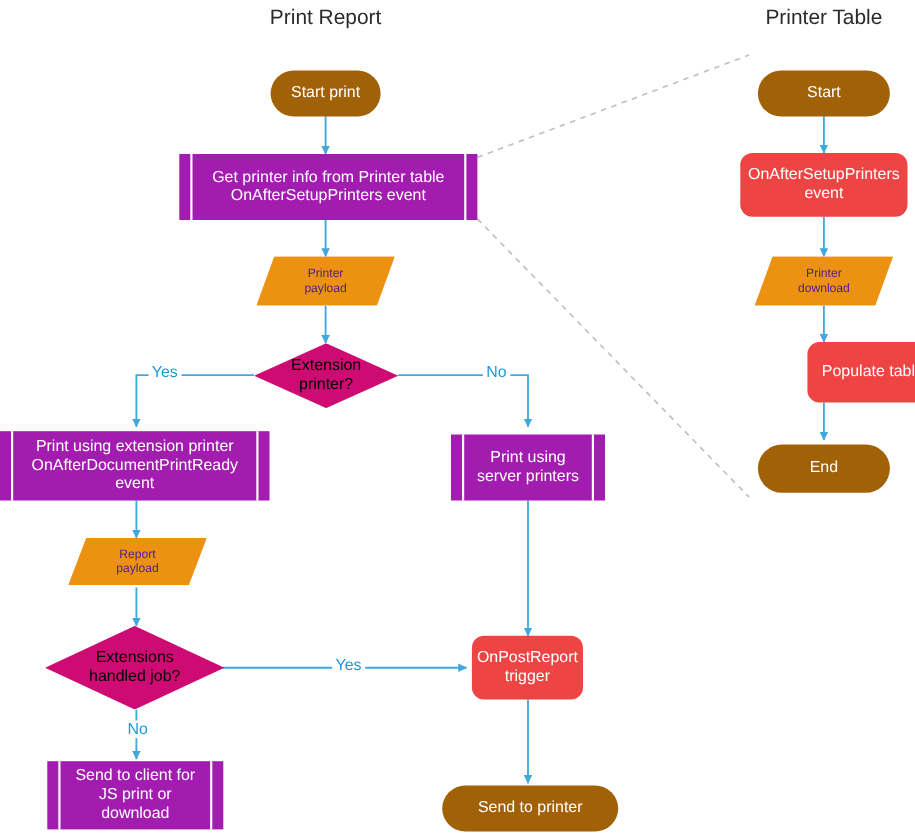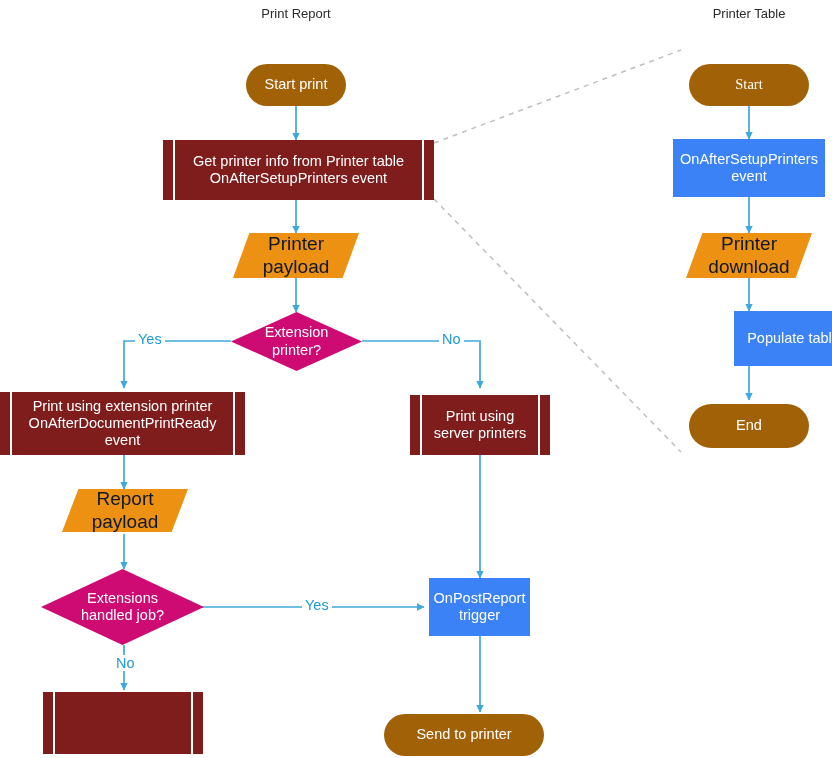--- a/index.html
+++ b/index.html
@@ -33,36 +33,37 @@
     justify-content: center;
     text-align: center;
     color: #ffffff;
     line-height: 1.18;
     font-size: 14.5px;
   }
   
   .lane-title {
     position: absolute;
     color: #2b2b2b;
-    font-size: 13px;
+    font-size: 19px;
     text-align: center;
     white-space: nowrap;
   }
   
   .terminator {
     background: #a16207;
     border-radius: 26px;
   }
   
   .rect-blue {
-    background: #3b82f6;
+    background: #ef4444;
+    border-radius: 11px;
   }
   
   .proc-green {
-    background: #7f1d1d;
+    background: #a21caf;
     position: absolute;
     box-sizing: border-box;
   }
   .proc-green .bar-l,
   .proc-green .bar-r {
     position: absolute;
     top: 0;
     bottom: 0;
     width: 2px;
     background: #ffffff;
@@ -86,36 +87,36 @@
   
   .data-shape {
     position: absolute;
     background: #EC9111;
     -webkit-clip-path: polygon(13% 0, 100% 0, 87% 100%, 0 100%);
     clip-path: polygon(13% 0, 100% 0, 87% 100%, 0 100%);
     display: flex;
     align-items: center;
     justify-content: center;
     text-align: center;
-    color: #0f172a;
+    color: #4c1d95;
     line-height: 1.18;
-    font-size: 19px;
+    font-size: 11px;
     box-sizing: border-box;
   }
   
   .diamond {
     position: absolute;
     background: #CE0B72;
     -webkit-clip-path: polygon(50% 0, 100% 50%, 50% 100%, 0 50%);
     clip-path: polygon(50% 0, 100% 50%, 50% 100%, 0 50%);
     display: flex;
     align-items: center;
     justify-content: center;
     text-align: center;
-    color: #ffffff;
+    color: #000000;
     line-height: 1.18;
     font-size: 14.5px;
     box-sizing: border-box;
   }
   
   .edge-label {
     position: absolute;
     color: #1D9BD7;
     font-size: 14.5px;
     background: #ffffff;
@@ -237,39 +238,46 @@
   <div class="diamond" style="left:41px; top:569px; width:163px; height:76px;">
     <span>
       <span>Extensions</span><br>
       <span>handled job?</span>
     </span>
   </div>
 
   <div class="proc-green" style="left:43px; top:692px; width:160px; height:62px;">
     <div class="bar-l"></div>
     <div class="bar-r"></div>
+    <div class="txt">
+      <span>
+        <span>Send to client for</span><br>
+        <span>JS print or</span><br>
+        <span>download</span>
+      </span>
+    </div>
   </div>
 
   <div class="node rect-blue" style="left:429px; top:578px; width:101px; height:58px;">
     <span>
       <span>OnPostReport</span><br>
       <span>trigger</span>
     </span>
   </div>
 
-  <div class="node terminator" style="left:384px; top:714px; width:160px; height:42px;">
+  <div class="node terminator" style="left:402px; top:714px; width:160px; height:42px;">
     <span>Send to printer</span>
   </div>
 
   <div class="edge-label" style="left:135px; top:331px;">Yes</div>
   <div class="edge-label" style="left:439px; top:331px;">No</div>
   <div class="edge-label" style="left:302px; top:597px;">Yes</div>
   <div class="edge-label" style="left:113px; top:655px;">No</div>
 
-  <div class="node terminator" style="left:689px; top:64px; width:120px; height:42px;font-family:Liberation Serif, serif;">
+  <div class="node terminator" style="left:689px; top:64px; width:120px; height:42px;">
     <span>Start</span>
   </div>
 
   <div class="node rect-blue" style="left:673px; top:139px; width:152px; height:58px;">
     <span>
       <span>OnAfterSetupPrinters</span><br>
       <span>event</span>
     </span>
   </div>
 

